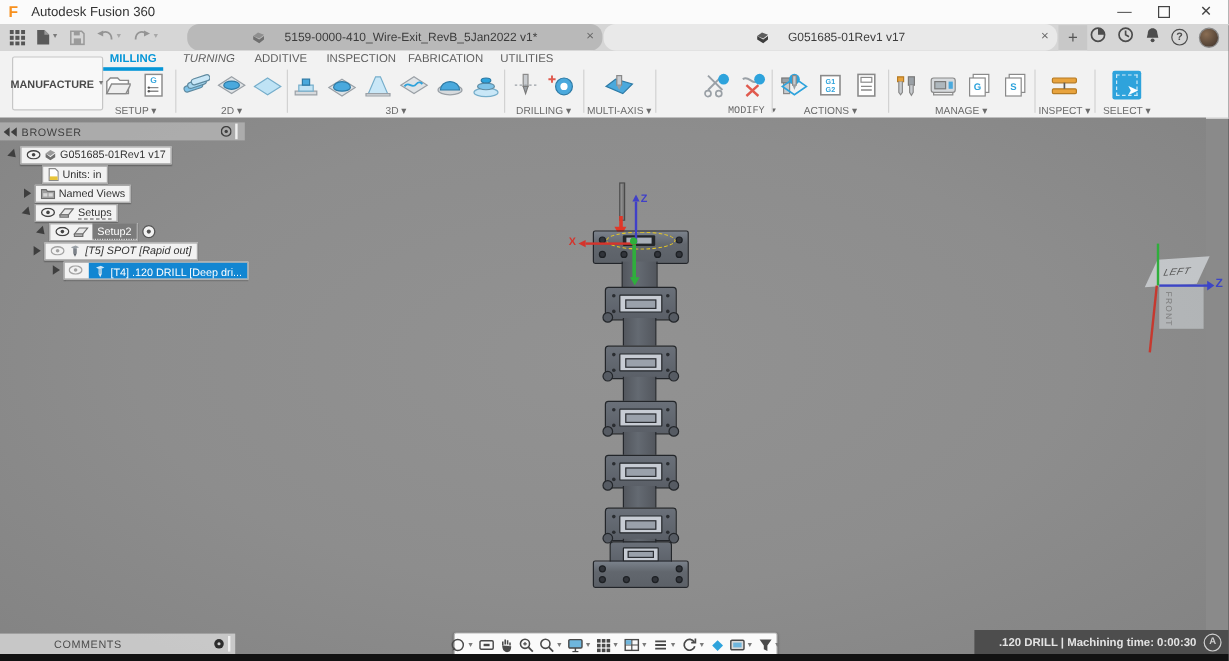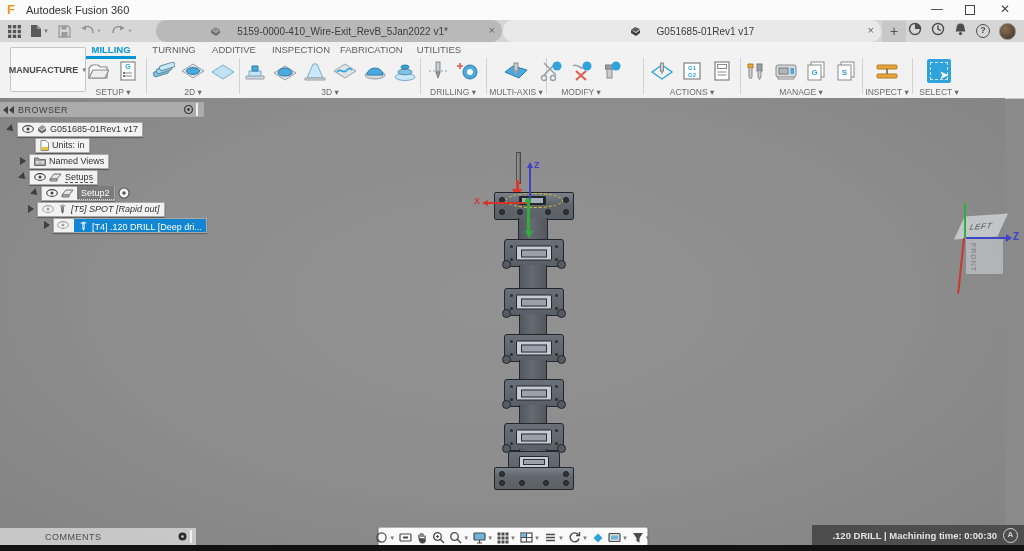--- a/index.html
+++ b/index.html
@@ -191,21 +191,21 @@
     </div>
   </div>
 
   <div class="abs ribbon">
     <div class="abs wsbtn">
       <span>MANUFACTURE</span>
         <span class="caret">▼</span>
     </div>
 
     <div class="abs rtab active" style="left:86px;width:50px;">MILLING</div>
-    <div class="abs rtab" style="left:150px;width:48px;">TURNING</div>
+    <div class="abs rtab" style="left:150px;width:48px;font-style:italic;">TURNING</div>
     <div class="abs rtab" style="left:210px;width:48px;">ADDITIVE</div>
     <div class="abs rtab" style="left:272px;width:56px;">INSPECTION</div>
     <div class="abs rtab" style="left:340px;width:62px;">FABRICATION</div>
     <div class="abs rtab" style="left:414px;width:50px;">UTILITIES</div>
 
     <div class="abs rgroup" style="left:82px;width:62px;">
       <div class="ricons">
         <span class="ricon">
           <svg width="22" height="22" viewBox="0 0 22 22">
               <path d="M2,8 l3,-3 h6 l2,2 h7 v11 h-18 z" fill="#fdfdfd" stroke="#8a8a8a" stroke-width="1.2"></path>
@@ -326,21 +326,21 @@
               <path d="M2,12 L10,6 L24,10 L16,18 z" fill="#4aa9dd" stroke="#2e7ba6"></path>
               <rect x="11" y="3" width="4" height="8" fill="#c9ccd0" stroke="#8a8a8a"></rect>
               <path d="M11,11 l2,4 2,-4 z" fill="#9aa0a6"></path>
             </svg>
         </span>
       </div>
       <div class="rlabel"><span>MULTI-AXIS</span> ▾</div>
     </div>
     <div class="abs rdiv" style="left:546px;"></div>
 
-    <div class="abs rgroup" style="left:535px;width:92px;">
+    <div class="abs rgroup" style="left:581px;width:92px;font-family:Liberation Mono, monospace;">
       <div class="ricons">
         <span class="ricon">
           <svg width="22" height="22" viewBox="0 0 22 22">
               <path d="M4,3 L16,15 M16,3 L4,15" stroke="#9aa0a6" stroke-width="1.6"></path>
               <circle cx="4" cy="18" r="2.5" fill="none" stroke="#9aa0a6" stroke-width="1.4"></circle>
               <circle cx="13" cy="18" r="2.5" fill="none" stroke="#9aa0a6" stroke-width="1.4"></circle>
               <circle cx="17" cy="6" r="4.5" fill="#2ea3dc"></circle>
             </svg>
         </span>
         <span class="ricon">

